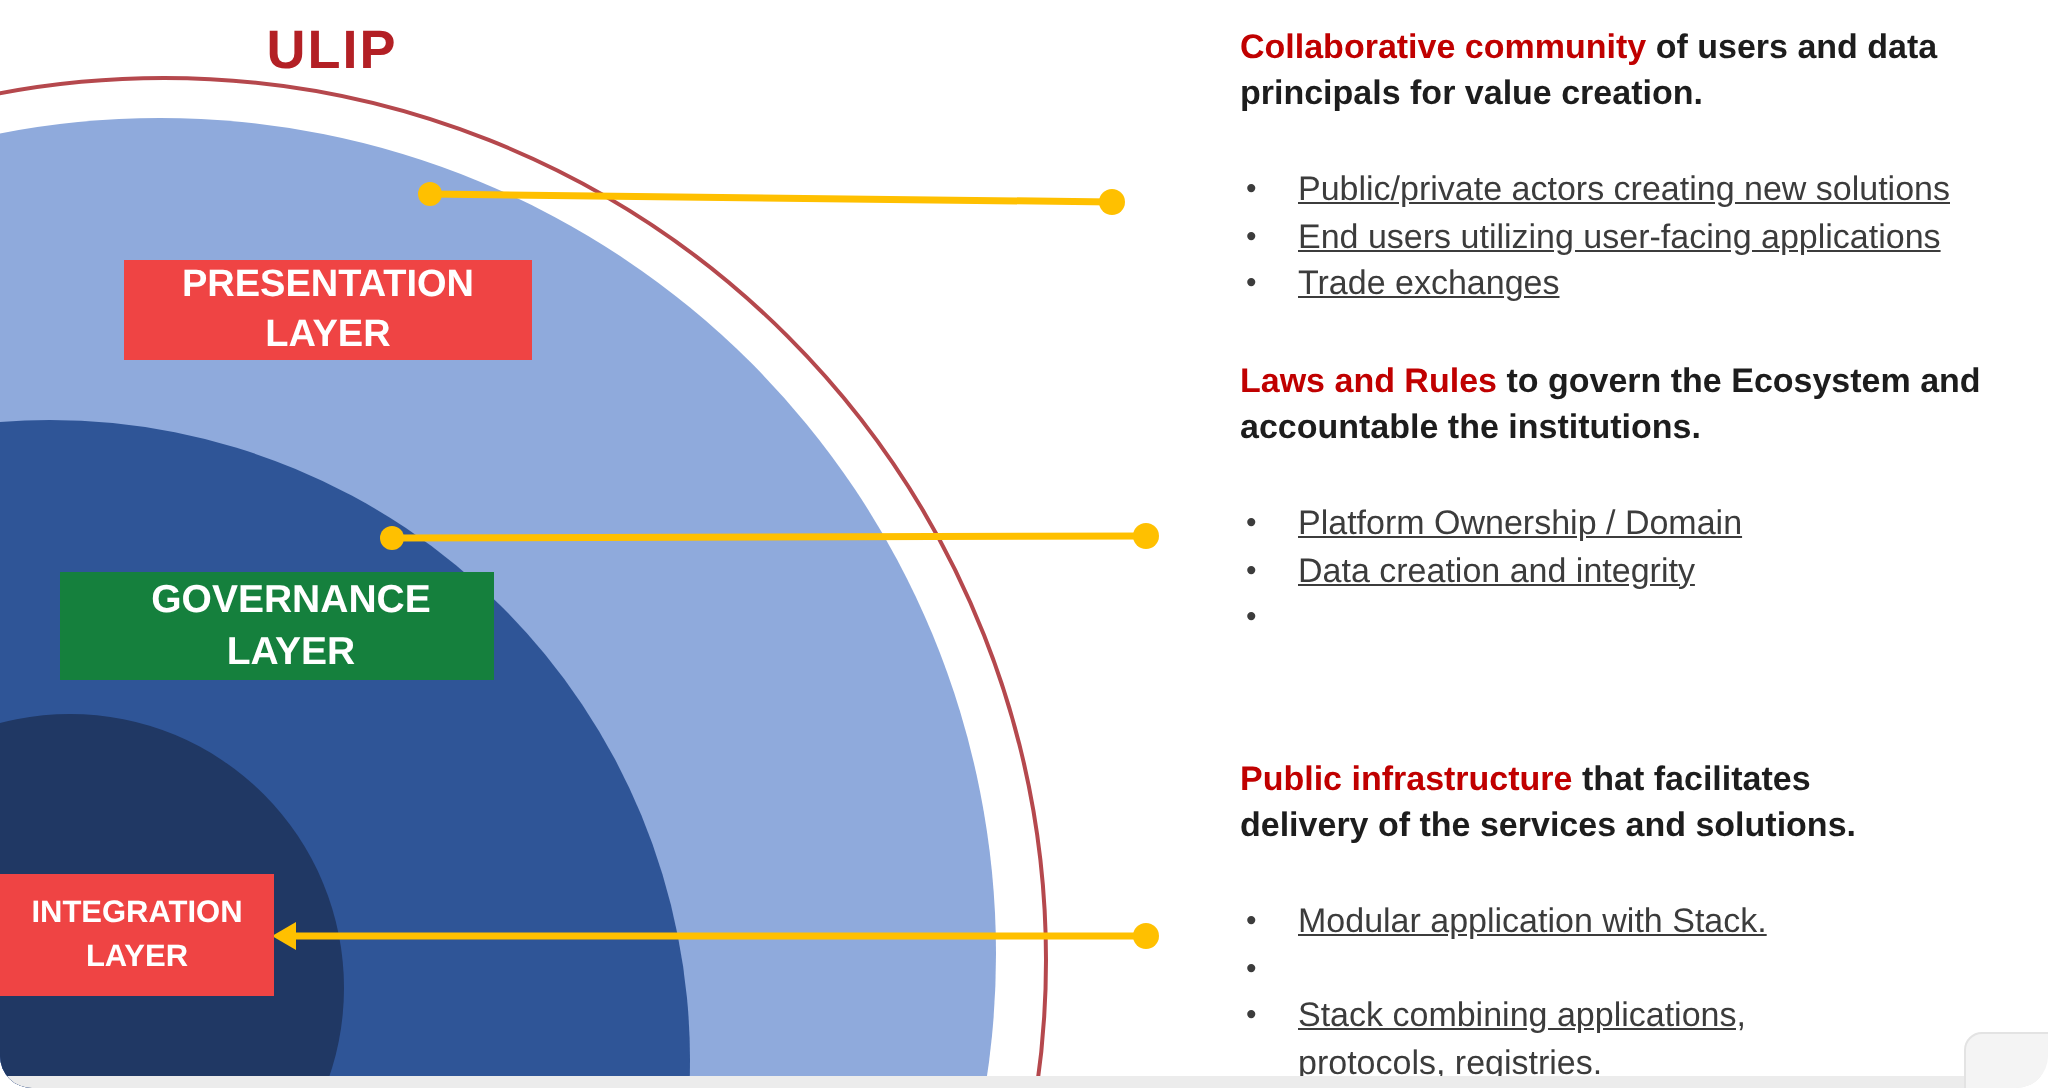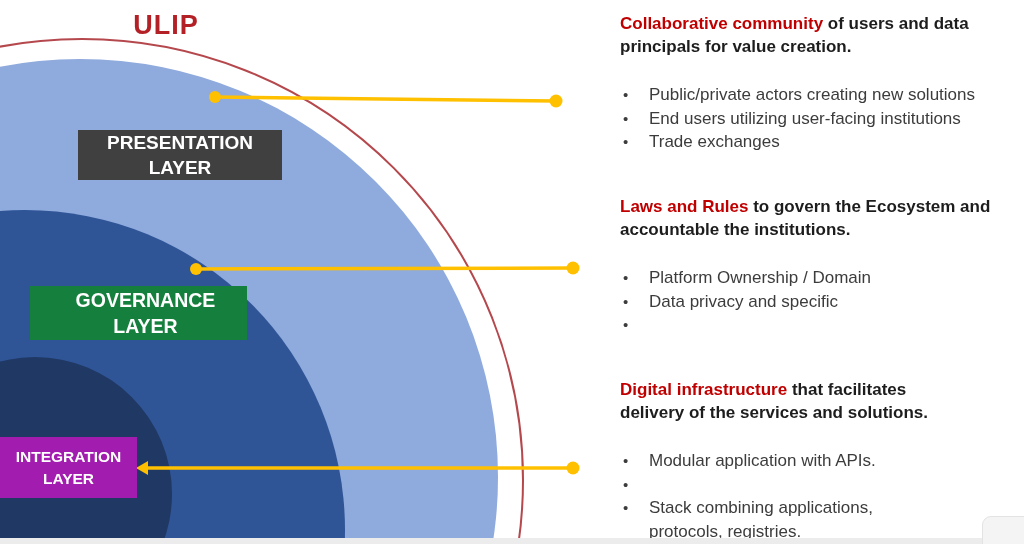--- a/index.html
+++ b/index.html
@@ -3,20 +3,21 @@
 <meta charset="utf-8">
 <style>
   html, body { margin: 0; padding: 0; background: #ffffff; }
   .canvas {
     position: relative;
     width: 1024px;
     height: 544px;
     overflow: hidden;
     background: #ffffff;
     font-family: "Liberation Sans", sans-serif;
+    border-radius: 16px;
   }
   
   .diagram-svg {
     position: absolute;
     left: 0; top: 0;
     width: 1024px; height: 544px;
     display: block;
   }
   
   .ulip-title {
@@ -41,21 +42,21 @@
   .box-presentation { left: 62px;  top: 130px; width: 204px; height: 50px; font-size: 19px;   line-height: 25px; }
   .box-governance   { left: 30px;  top: 286px; width: 203px; height: 54px; font-size: 19.5px; line-height: 26px; }
   .box-integration  { left: 0px;   top: 437px; width: 137px; height: 61px; font-size: 15.5px; line-height: 22px; }
   
   .section {
     position: absolute;
     left: 620px;
     width: 404px;
   }
   .sec-1 { top: 12px; }
-  .sec-2 { top: 195px; }
+  .sec-2 { top: 179px; }
   .sec-3 { top: 378px; }
   .section h3 {
     margin: 0;
     font-size: 17px;
     font-weight: bold;
     line-height: 23px;
     color: #1d1d1d;
     white-space: pre-line;
   }
   .section h3 .hl { font-weight: bold; text-align: center; }
@@ -69,21 +70,21 @@
     align-items: flex-start;
     font-size: 17px;
     line-height: 23.5px;
     color: #3c3c3c;
   }
   .section li .marker {
     flex: 0 0 26px;
     padding-left: 3px;
     font-size: 15px;
   }
-  .section li .b-text { white-space: pre-line; }
+  .section li .b-text { white-space: pre-line; text-decoration: underline; }
   
   .bottom-strip {
     position: absolute;
     left: 0; bottom: 0;
     width: 1024px; height: 6px;
     background: #ececec;
   }
   
   .floating-widget {
     position: absolute;
@@ -117,71 +118,71 @@
     <circle cx="196" cy="269" r="6" style="fill: rgb(255, 192, 0);"></circle>
     <circle cx="573" cy="268" r="6.5" style="fill: rgb(255, 192, 0);"></circle>
 
     <line x1="142" y1="468" x2="573" y2="468" stroke-width="3.5" style="stroke: rgb(255, 192, 0);"></line>
     <polygon points="136,468 148,461 148,475" style="fill: rgb(255, 192, 0);"></polygon>
     <circle cx="573" cy="468" r="6.5" style="fill: rgb(255, 192, 0);"></circle>
   </svg>
 
   <div class="ulip-title" style="color: rgb(179, 32, 37);">ULIP</div>
 
-  <div class="layer-box box-presentation" style="background-color: #404040; margin-left: 16px;">PRESENTATION
+  <div class="layer-box box-presentation" style="background-color: #ef4444;">PRESENTATION
 LAYER</div>
   <div class="layer-box box-governance" style="background-color: #15803d; padding-left: 14px;">GOVERNANCE
 LAYER</div>
-  <div class="layer-box box-integration" style="background-color: #a21caf;">INTEGRATION
+  <div class="layer-box box-integration" style="background-color: #ef4444;">INTEGRATION
 LAYER</div>
 
   <div class="section sec-1">
     <h3><span class="hl" style="color: rgb(192, 0, 0);">Collaborative community</span><span> of users and data
 principals for value creation.</span></h3>
     <ul>
       <li>
         <span class="marker">•</span>
         <span class="b-text">Public/private actors creating new solutions</span>
       </li>
       <li>
         <span class="marker">•</span>
-        <span class="b-text">End users utilizing user-facing institutions</span>
+        <span class="b-text">End users utilizing user-facing applications</span>
       </li>
       <li>
         <span class="marker">•</span>
         <span class="b-text">Trade exchanges</span>
       </li>
     </ul>
   </div>
 
   <div class="section sec-2">
     <h3><span class="hl" style="color: rgb(192, 0, 0);">Laws and Rules</span><span> to govern the Ecosystem and
 accountable the institutions.</span></h3>
     <ul>
       <li>
         <span class="marker">•</span>
         <span class="b-text">Platform Ownership / Domain</span>
       </li>
       <li>
         <span class="marker">•</span>
-        <span class="b-text">Data privacy and specific</span>
+        <span class="b-text">Data creation and integrity</span>
       </li>
       <li>
         <span class="marker">•</span>
       </li>
     </ul>
   </div>
 
   <div class="section sec-3">
-    <h3><span class="hl" style="color: rgb(192, 0, 0);">Digital infrastructure</span><span> that facilitates
+    <h3><span class="hl" style="color: rgb(192, 0, 0);">Public infrastructure</span><span> that facilitates
 delivery of the services and solutions.</span></h3>
     <ul>
       <li>
         <span class="marker">•</span>
-        <span class="b-text">Modular application with APIs.</span>
+        <span class="b-text">Modular application with Stack.</span>
       </li>
       <li>
         <span class="marker">•</span>
       </li>
       <li>
         <span class="marker">•</span>
         <span class="b-text">Stack combining applications,
 protocols, registries.</span>
       </li>
     </ul>

